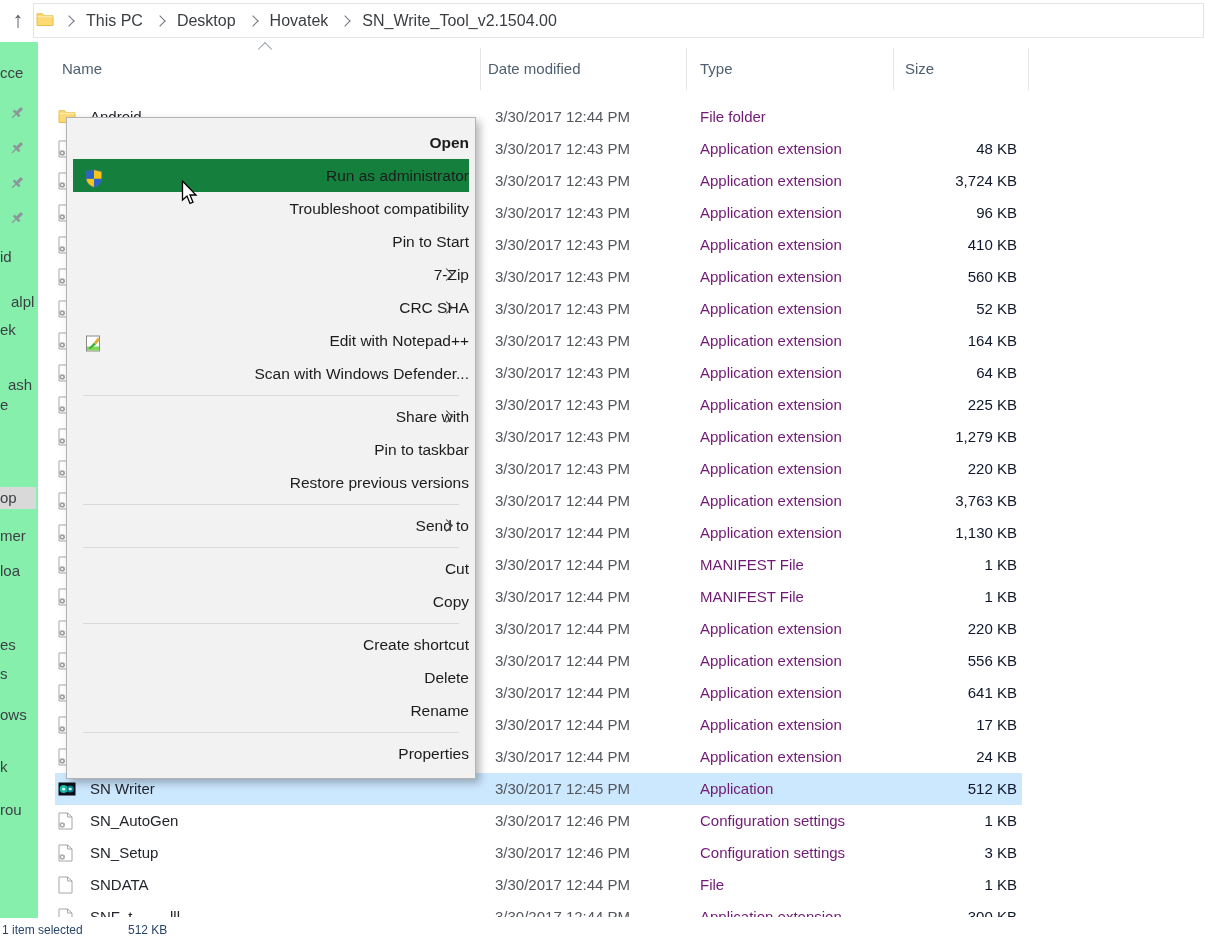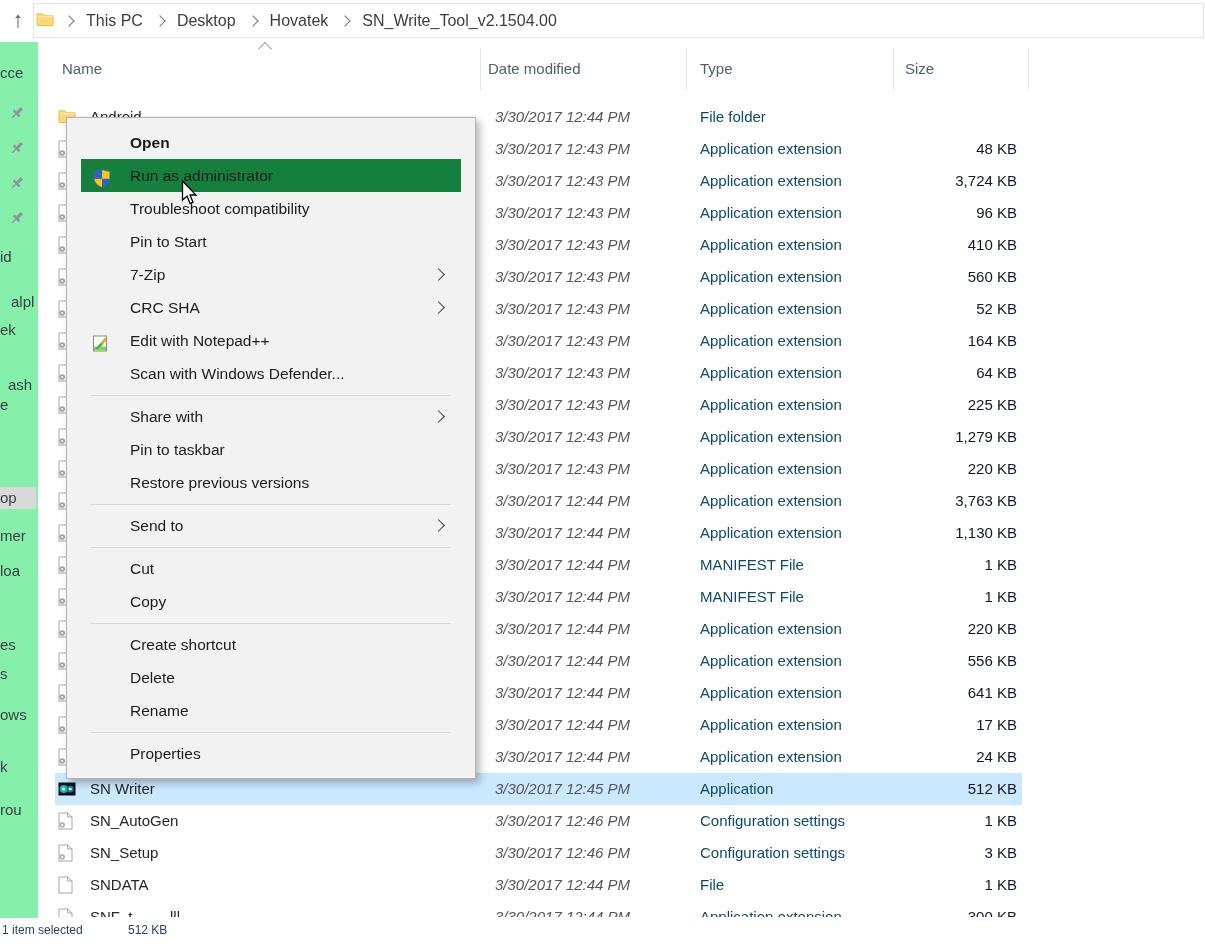--- a/index.html
+++ b/index.html
@@ -30,27 +30,27 @@
   .side-frag{position:absolute;left:0;font-size:15px;color:#3c3f44;height:22px;line-height:22px;white-space:nowrap;}
   .side-frag.hl{background:#d9d9d9;width:36px;}
   .side-pin{position:absolute;left:8px;width:18px;height:18px;}
   
   .filelist{position:absolute;left:55px;top:95px;width:967px;height:822px;overflow:hidden;z-index:1;}
   .row{position:absolute;left:0;width:967px;height:32px;}
   .row.selected{background:#cce8ff;}
   .row .ficon{position:absolute;left:3px;top:7px;width:18px;height:18px;}
   .cell{position:absolute;top:0;height:32px;line-height:32px;font-size:15px;white-space:nowrap;}
   .c-name{left:35px;color:#23262c;}
-  .c-date{left:440px;color:#53565c;font-style:italic;}
-  .c-type{left:645px;color:#0c4a6e;}
+  .c-date{left:440px;color:#53565c;}
+  .c-type{left:645px;color:#701a75;}
   .c-size{left:770px;width:192px;text-align:right;color:#0f172a;}
   
   .ctxmenu{position:absolute;left:66px;top:117px;width:410px;background:#f2f2f2;
     border:1px solid #b3b3b3;box-shadow:4px 4px 8px rgba(0,0,0,.28);z-index:5;
-    padding:8px 12px;box-sizing:border-box;}
+    padding:8px 4px;box-sizing:border-box;text-align:right;}
   .menu-item{position:relative;height:33px;line-height:33px;font-size:15.5px;color:#1c1c1c;
     padding-left:49px;margin:0 2px;cursor:default;}
   .menu-item.bold{font-weight:bold;}
   .menu-item.hl{background:#15803d;}
   .menu-item .micon{position:absolute;left:11px;top:7px;width:20px;height:19px;}
   .menu-item .chev{position:absolute;right:18px;top:12px;width:8px;height:8px;
     border-top:1.6px solid #3c3c3c;border-right:1.6px solid #3c3c3c;transform:rotate(45deg);}
   .menu-sep{height:1px;background:#dadada;margin:5px 12px 4px 12px;}
   
   .statusbar{position:absolute;left:0;top:918px;width:1205px;height:31px;background:#fff;z-index:6;}

